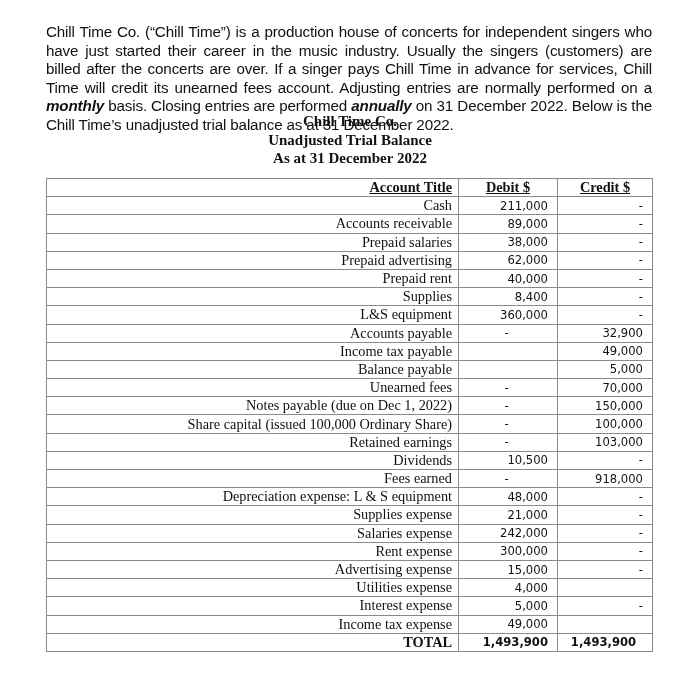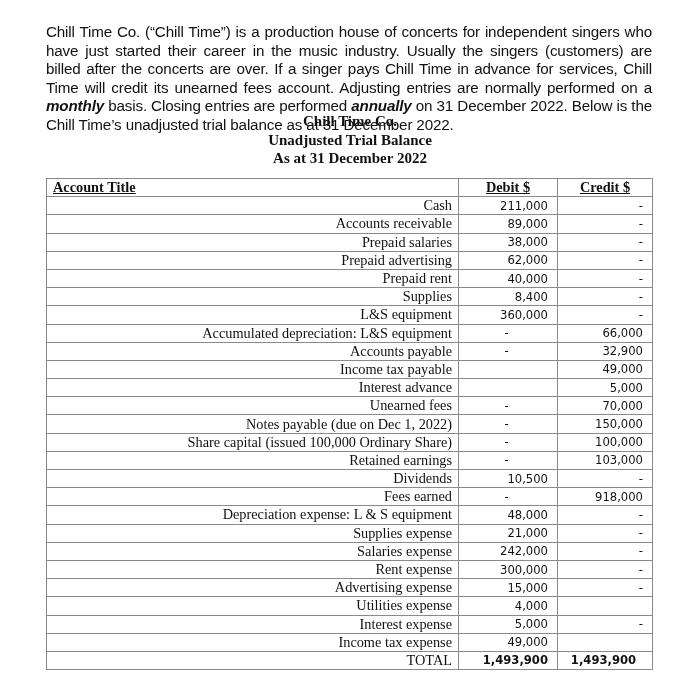--- a/index.html
+++ b/index.html
@@ -22,23 +22,23 @@
   }
   table.tb td, table.tb th {
     border: 1px solid #8a8a8a; height: 17.2px; padding: 0 6px; white-space: nowrap;
     overflow: hidden;
   }
   col.c1 { width: 412px; } col.c2 { width: 99px; } col.c3 { width: 95px; }
   .acct { font-family: "Liberation Serif", serif; font-size: 14.3px; text-align: right; }
   .num { font-family: "DejaVu Sans", sans-serif; font-size: 11.6px; text-align: right; padding-right: 9px !important; }
   th.hdr { font-family: "Liberation Serif", serif; font-weight: bold; font-size: 14.3px; }
   th.hdr span { text-decoration: underline; }
-  th.hdr.left { text-align: left; text-decoration: underline; }
+  th.hdr.left { text-align: right; text-decoration: underline; }
   th.hdr.center { text-align: center; }
-  tr.total td.acct { font-weight: normal; padding-left: 21px; }
+  tr.total td.acct { font-weight: bold; padding-left: 21px; }
   tr.total td.num { font-weight: bold; }
   tr.total td.credit { text-align: center; }
 </style>
 </head>
 <body>
 
 <div class="intro"><span>Chill Time Co. (“Chill Time”) is a production house of concerts for independent singers who have just started their career in the music industry. Usually the singers (customers) are billed after the concerts are over. If a singer pays Chill Time in advance for services, Chill Time will credit its unearned fees account. Adjusting entries are normally performed on a </span><b><i>monthly</i></b><span> basis. Closing entries are performed </span><b><i>annually</i></b><span> on 31 December 2022. Below is the Chill Time’s unadjusted trial balance as at 31 December 2022.</span></div>
 
 <div class="heading">
   <div>Chill Time Co.</div>
@@ -89,36 +89,31 @@
         <td class="acct">Supplies</td>
         <td class="num">8,400</td>
         <td class="num" style="padding-right: 10px;">-</td>
       </tr>
       <tr>
         <td class="acct">L&amp;S equipment</td>
         <td class="num">360,000</td>
         <td class="num" style="padding-right: 10px;">-</td>
       </tr>
       <tr>
-        <td class="acct">Accumulated depreciation: L&amp;S  equipment</td>
-        <td class="num" style="text-align: center;">-</td>
-        <td class="num">66,000</td>
-      </tr>
-      <tr>
         <td class="acct">Accounts payable</td>
         <td class="num" style="text-align: center;">-</td>
         <td class="num">32,900</td>
       </tr>
       <tr>
         <td class="acct">Income tax payable</td>
         <td class="num"></td>
         <td class="num">49,000</td>
       </tr>
       <tr>
-        <td class="acct">Interest advance</td>
+        <td class="acct">Balance payable</td>
         <td class="num"></td>
         <td class="num">5,000</td>
       </tr>
       <tr>
         <td class="acct">Unearned fees</td>
         <td class="num" style="text-align: center;">-</td>
         <td class="num">70,000</td>
       </tr>
       <tr>
         <td class="acct">Notes payable (due on Dec 1, 2022)</td>

